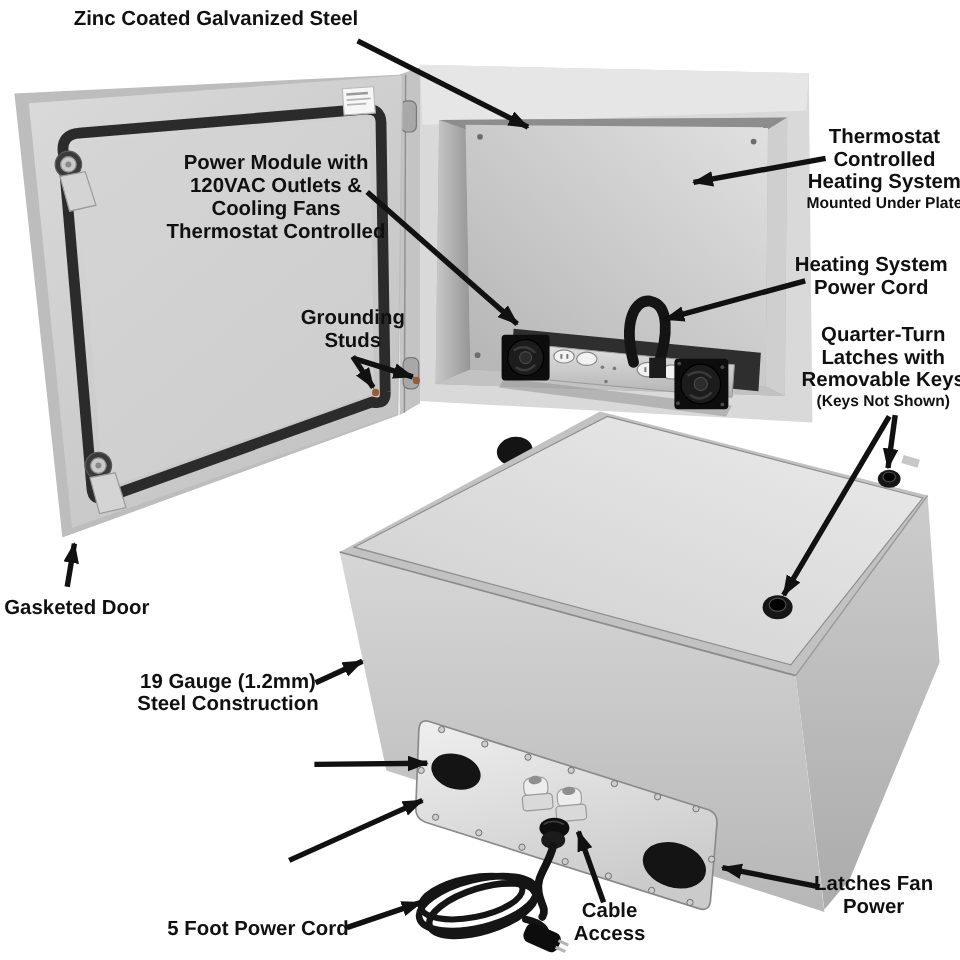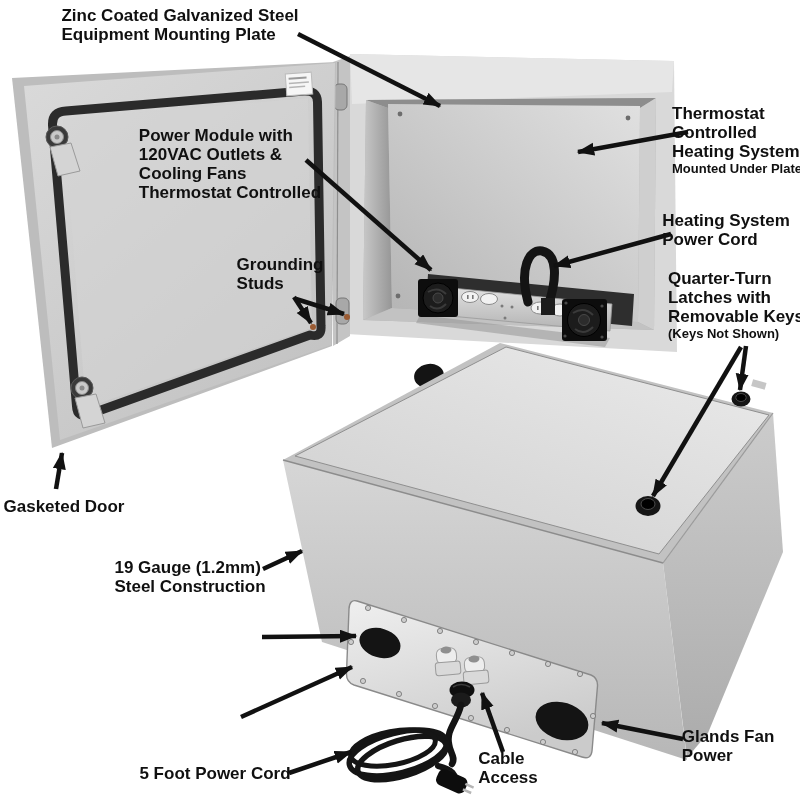--- a/index.html
+++ b/index.html
@@ -2,21 +2,21 @@
 <html><head>
 <meta charset="utf-8">
 <style>
   html,body{margin:0;padding:0;background:#ffffff;}
   #stage{
     position:relative;width:800px;height:800px;background:#ffffff;overflow:hidden;
     font-family:"Liberation Sans","DejaVu Sans",sans-serif;
   }
   #art{position:absolute;left:0;top:0;}
   .callout{
-    position:absolute;transform:translateX(-50%);text-align:left;
+    position:absolute;transform:translateX(-50%);text-align:center;
     font-weight:bold;font-size:17px;line-height:19px;color:#101010;
     white-space:nowrap;letter-spacing:0;
   }
   .callout .sub{font-size:13px;line-height:15px;}
 </style>
 </head>
 <body>
 
 <div id="stage">
 
@@ -257,31 +257,30 @@
     <line x1="262" y1="637" x2="356" y2="636"></line>
     <line x1="241" y1="717" x2="352" y2="667"></line>
     <line x1="289" y1="773" x2="351" y2="752"></line>
     <line x1="503" y1="752" x2="482" y2="693"></line>
     <line x1="683" y1="739" x2="602" y2="723"></line>
   </g>
 </svg>
 
 <div class="callout" style="left:180px;top:6px">
   <div>Zinc Coated Galvanized Steel</div>
-  <div>Equipment Mounting Plate</div>
 </div>
 
 <div class="callout" style="left:230px;top:126px">
   <div>Power Module with</div>
   <div>120VAC Outlets &amp;</div>
   <div>Cooling Fans</div>
   <div>Thermostat Controlled</div>
 </div>
 
-<div class="callout" style="left:280px;top:255px">
+<div class="callout" style="left:294px;top:255px">
   <div>Grounding</div>
   <div>Studs</div>
 </div>
 
 <div class="callout" style="left:737px;top:104px">
   <div>Thermostat</div>
   <div>Controlled</div>
   <div>Heating System</div>
   <div class="sub">Mounted Under Plate</div>
 </div>
@@ -312,17 +311,17 @@
 <div class="callout" style="left:215px;top:764px">
   <div>5 Foot Power Cord</div>
 </div>
 
 <div class="callout" style="left:508px;top:749px">
   <div>Cable</div>
   <div>Access</div>
 </div>
 
 <div class="callout" style="left:728px;top:727px">
-  <div>Glands Fan</div>
+  <div>Latches Fan</div>
   <div>Power</div>
 </div>
 
 </div>
 
 </body></html>

